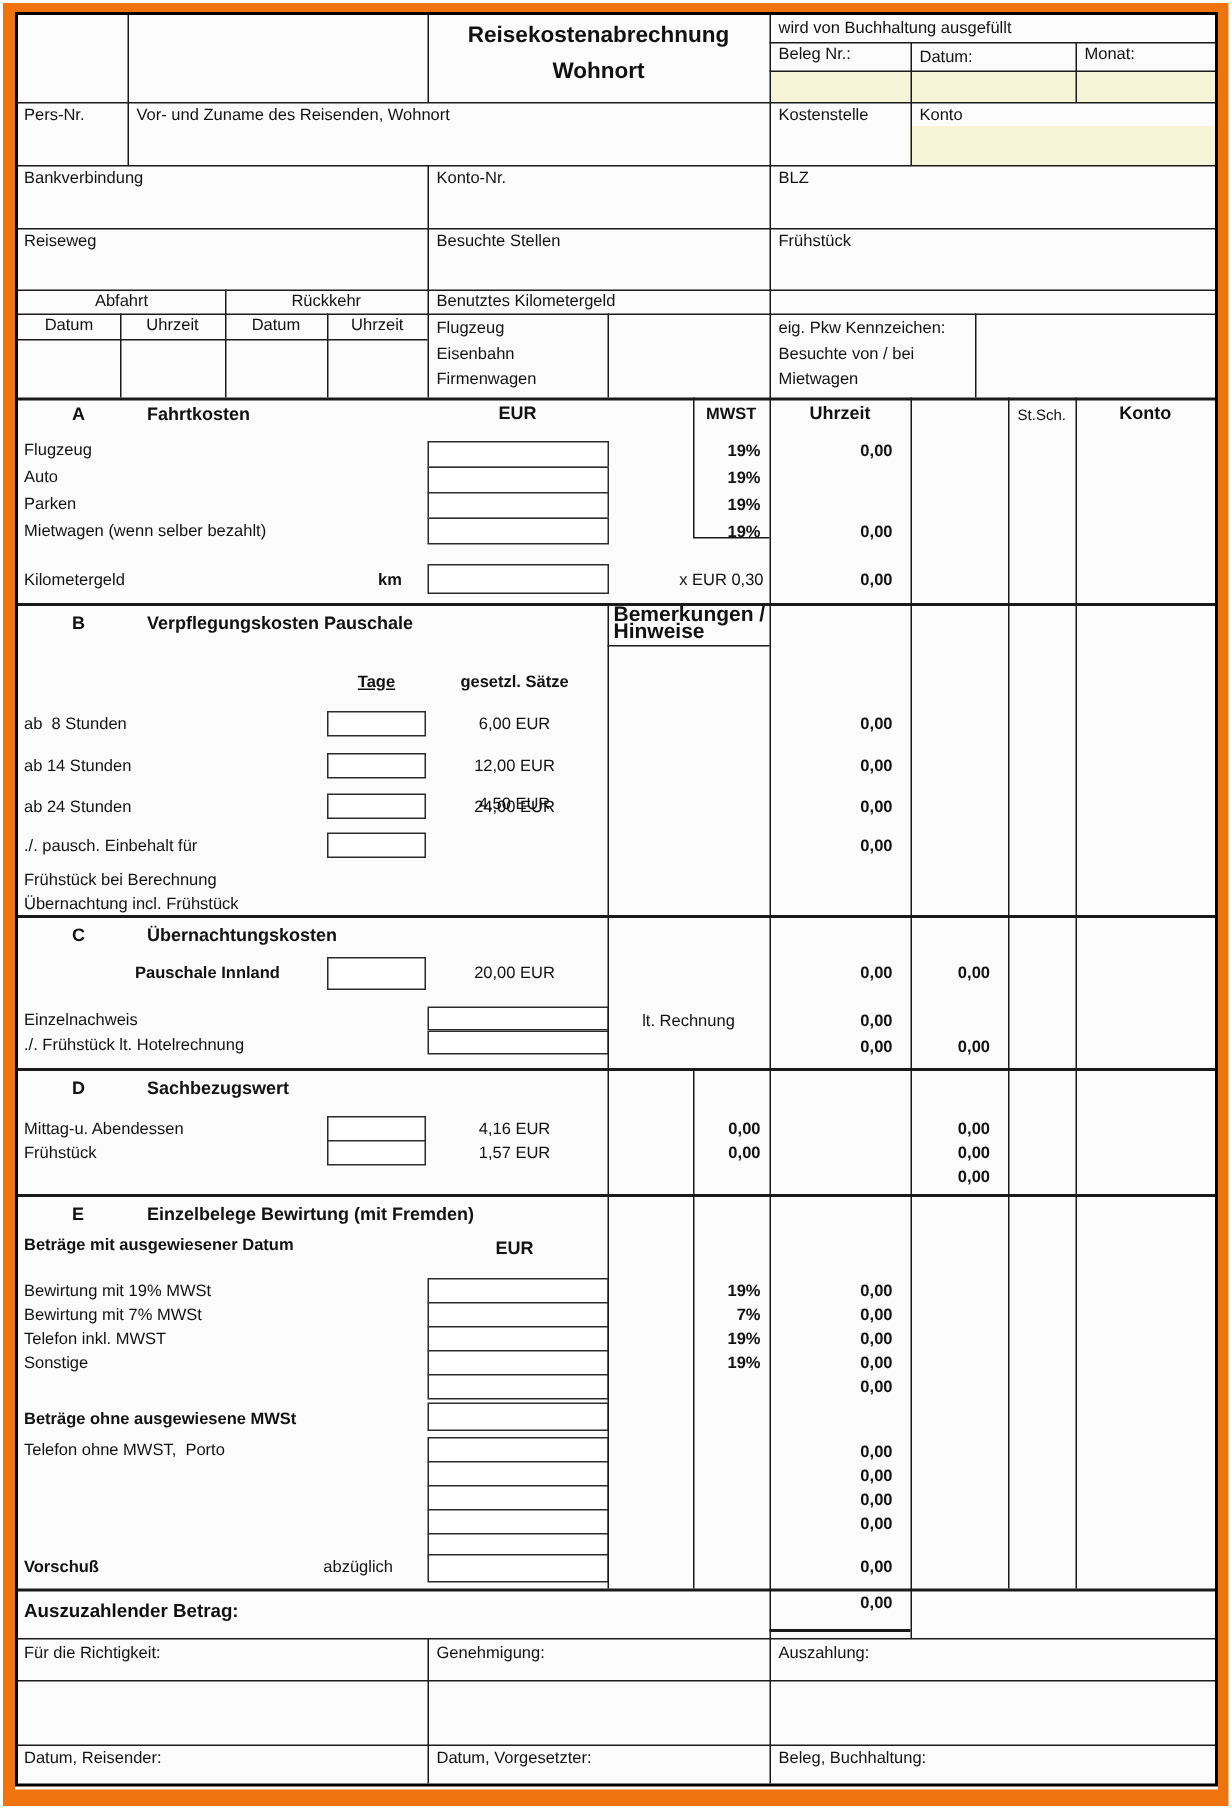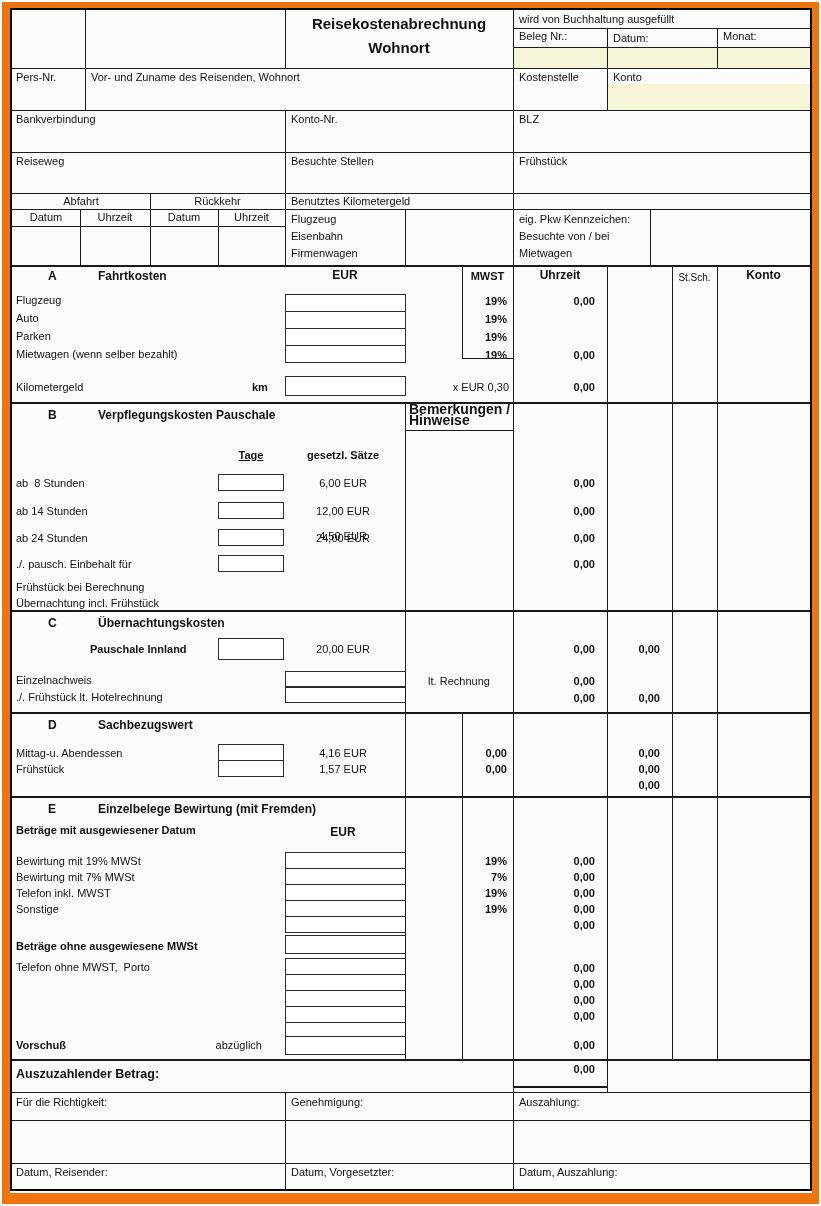--- a/index.html
+++ b/index.html
@@ -220,21 +220,21 @@
       <div class="amt" style="left:501px;top:1053px;width:82px">0,00</div>
 
       <div class="lab" style="left:4px;top:1086px">Für die Richtigkeit:</div>
       <div class="lab" style="left:279px;top:1086px">Genehmigung:</div>
       <div class="lab" style="left:507px;top:1086px">Auszahlung:</div>
       <div style="position:absolute;left:0;top:1110px;width:273px;height:43px"></div>
       <div style="position:absolute;left:273px;top:1110px;width:228px;height:43px"></div>
       <div style="position:absolute;left:501px;top:1110px;width:297px;height:43px"></div>
       <div class="lab" style="left:4px;top:1156px">Datum, Reisender:</div>
       <div class="lab" style="left:279px;top:1156px">Datum, Vorgesetzter:</div>
-      <div class="lab" style="left:507px;top:1156px">Datum, Auszahlung:</div>
+      <div class="lab" style="left:507px;top:1156px">Beleg, Buchhaltung:</div>
 
       <i class="hl" style="left:501px;top:18px;width:297px"></i>
       <i class="hl" style="left:501px;top:37px;width:297px"></i>
       <i class="hl" style="left:0;top:58px;width:798px"></i>
       <i class="hl" style="left:0;top:100px;width:798px"></i>
       <i class="hl" style="left:0;top:142px;width:798px"></i>
       <i class="hl" style="left:0;top:183px;width:798px"></i>
       <i class="hl" style="left:0;top:199px;width:798px"></i>
       <i class="hl" style="left:0;top:216px;width:273px"></i>
       <i class="hl h2x" style="left:0;top:255px;width:798px"></i>

